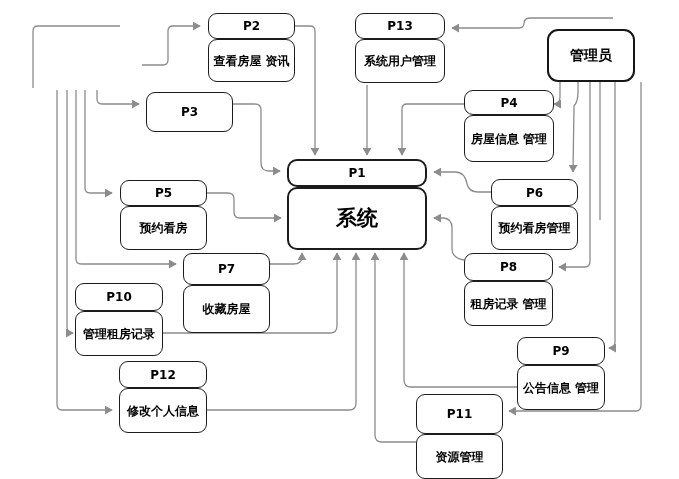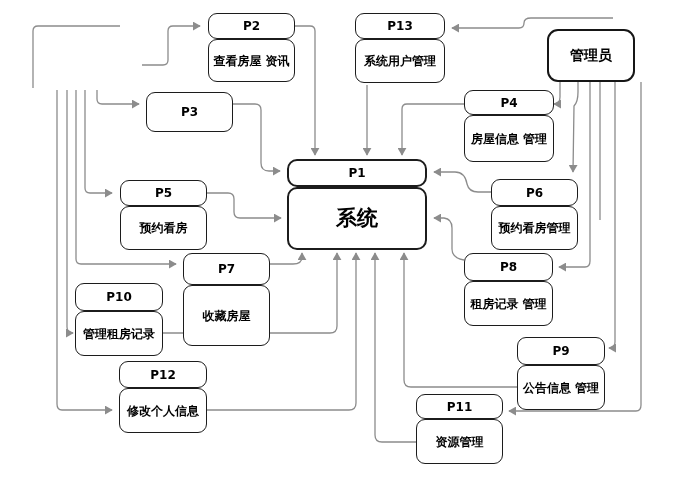--- a/index.html
+++ b/index.html
@@ -94,40 +94,40 @@
     <div class="bd" style="height:44px">预约看房</div>
   </div>
 
   <div class="node" style="left:491px;top:179px;width:87px">
     <div class="hd" style="height:27px">P6</div>
     <div class="bd" style="height:44px">预约看房管理</div>
   </div>
 
   <div class="node" style="left:183px;top:253px;width:87px">
     <div class="hd" style="height:32px">P7</div>
-    <div class="bd" style="height:61px">收藏房屋</div>
+    <div class="bd" style="height:48px">收藏房屋</div>
   </div>
 
   <div class="node" style="left:464px;top:253px;width:89px">
     <div class="hd" style="height:28px">P8</div>
     <div class="bd" style="height:45px">租房记录 管理</div>
   </div>
 
   <div class="node" style="left:517px;top:337px;width:88px">
     <div class="hd" style="height:28px">P9</div>
     <div class="bd" style="height:45px">公告信息 管理</div>
   </div>
 
   <div class="node" style="left:75px;top:283px;width:88px">
     <div class="hd" style="height:28px">P10</div>
     <div class="bd" style="height:45px">管理租房记录</div>
   </div>
 
   <div class="node" style="left:416px;top:394px;width:87px">
-    <div class="hd" style="height:25px">P11</div>
+    <div class="hd" style="height:40px">P11</div>
     <div class="bd" style="height:45px">资源管理</div>
   </div>
 
   <div class="node" style="left:119px;top:361px;width:88px">
     <div class="hd" style="height:27px">P12</div>
     <div class="bd" style="height:45px">修改个人信息</div>
   </div>
 
   <div class="node" style="left:355px;top:13px;width:90px">
     <div class="hd" style="height:26px">P13</div>

